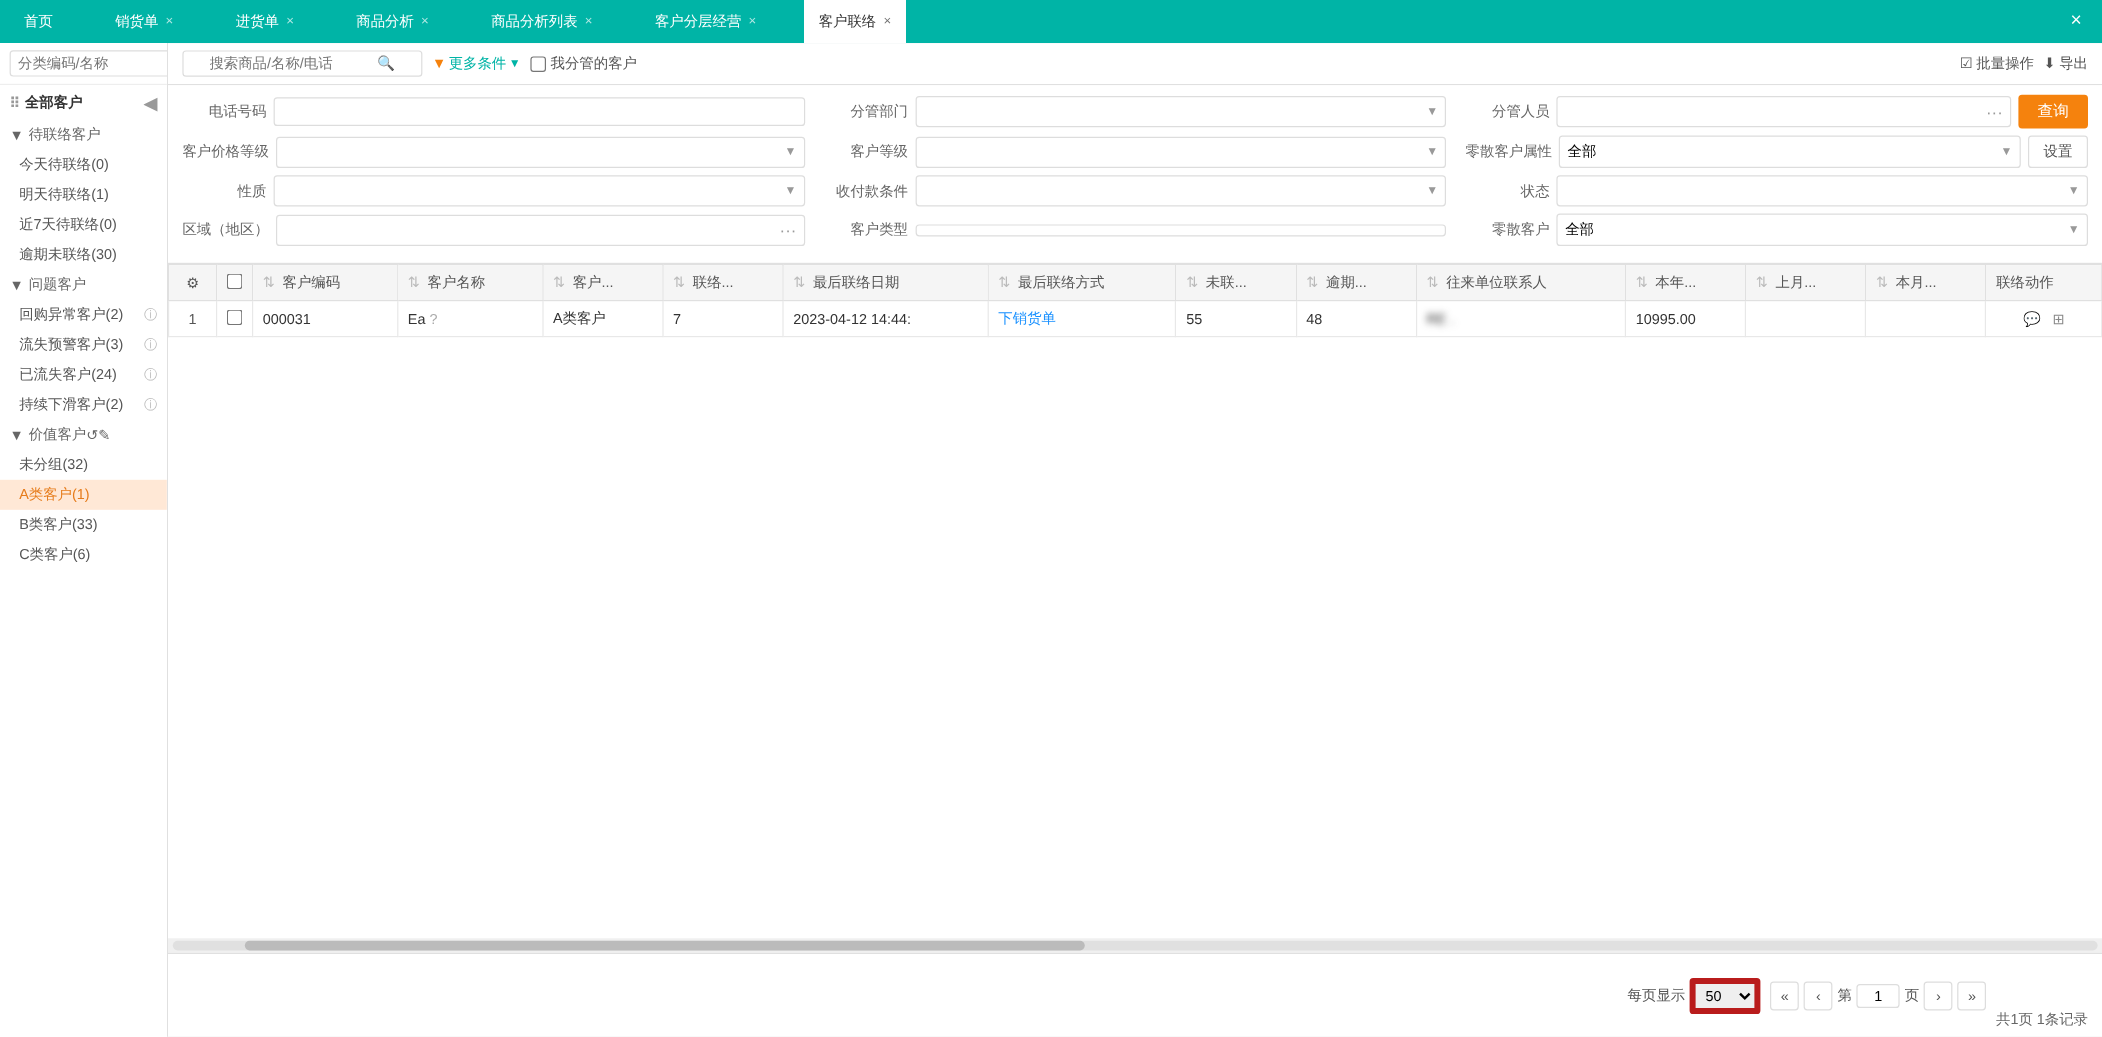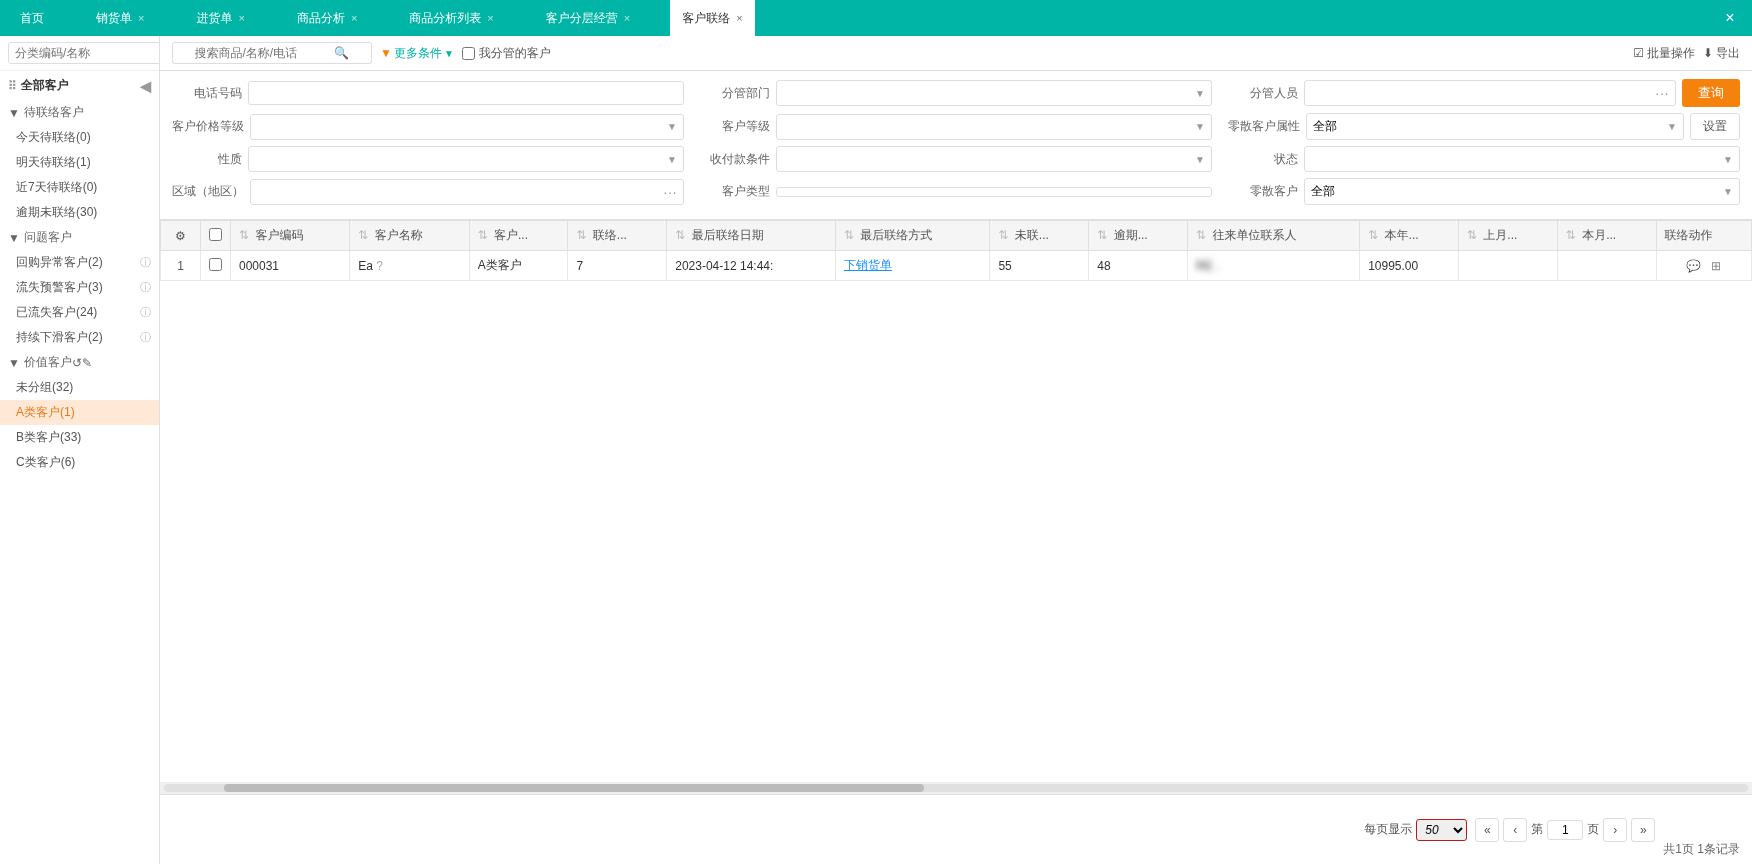--- a/index.html
+++ b/index.html
@@ -47,21 +47,21 @@
     }
 
     
     .main-layout {
       display: flex;
       height: calc(864px - 36px);
     }
 
     
     .sidebar {
-      width: 160px;
+      width: 140px;
       background: white;
       border-right: 1px solid #e0e0e0;
       display: flex;
       flex-direction: column;
       overflow-y: auto;
     }
     .sidebar-search {
       display: flex;
       align-items: center;
       padding: 6px 8px;
@@ -272,21 +272,20 @@
       margin-right: 3px;
     }
     .data-table td {
       border: 1px solid #e8e8e8;
       padding: 6px 8px;
       color: #333;
       white-space: nowrap;
     }
     .data-table .link-text {
       color: #1890ff;
-      text-decoration: underline;
       cursor: pointer;
     }
     .data-table .blurred {
       filter: blur(3px);
       user-select: none;
     }
 
     .table-header-row th {
       cursor: pointer;
     }
@@ -301,25 +300,24 @@
       justify-content: flex-end;
       gap: 8px;
     }
     .pagination-bar .per-page {
       display: flex;
       align-items: center;
       gap: 4px;
       color: #555;
     }
     .pagination-bar .per-page select {
-      border: 1px solid #b91c1c;
+      border: 5px solid #b91c1c;
       border-radius: 3px;
       padding: 2px 4px;
       font-size: 12px;
-      font-style: italic;
     }
     .pagination-bar .page-nav {
       display: flex;
       align-items: center;
       gap: 4px;
     }
     .pagination-bar .page-btn {
       width: 24px;
       height: 24px;
       display: flex;

